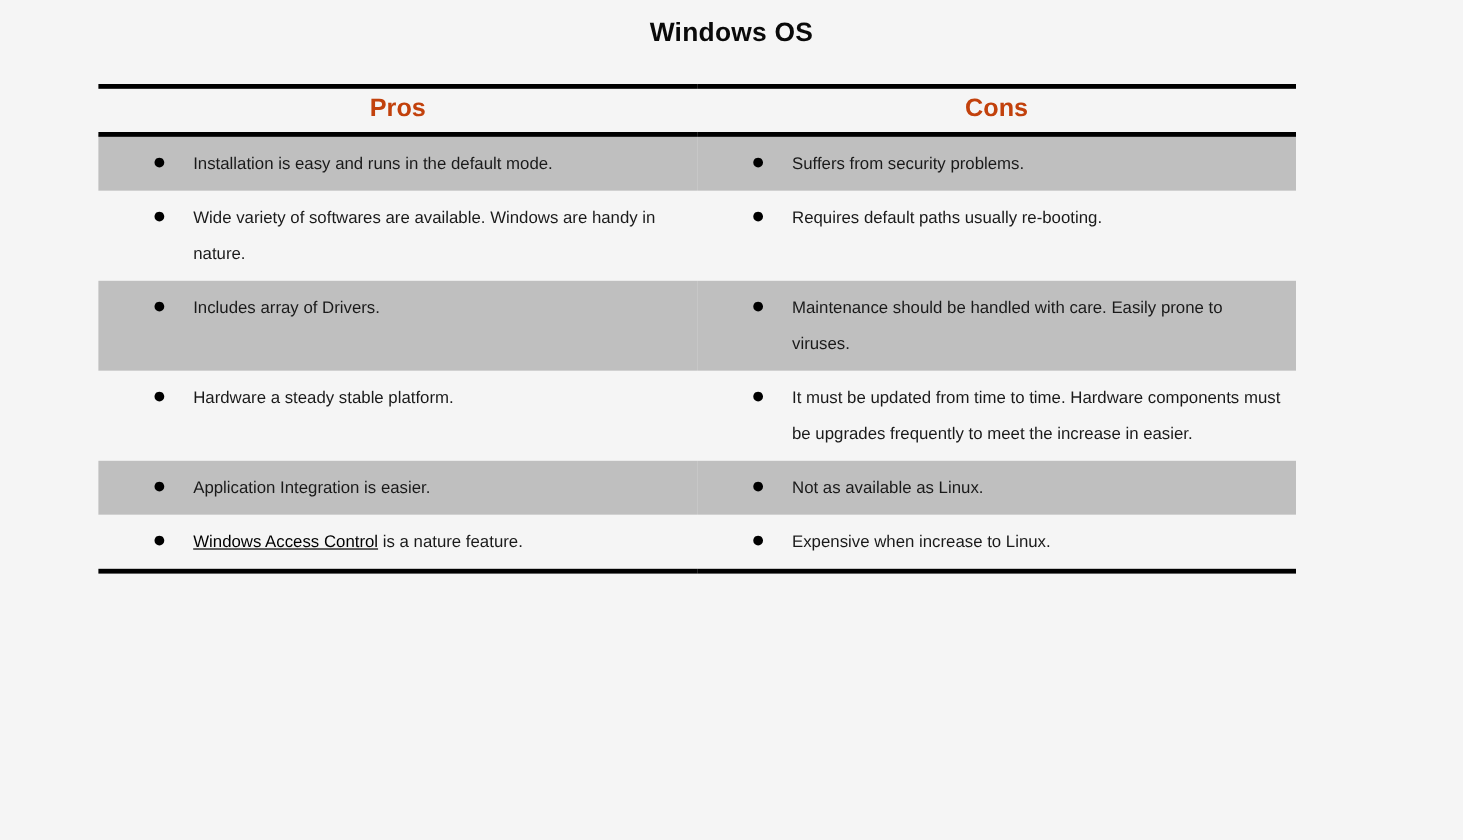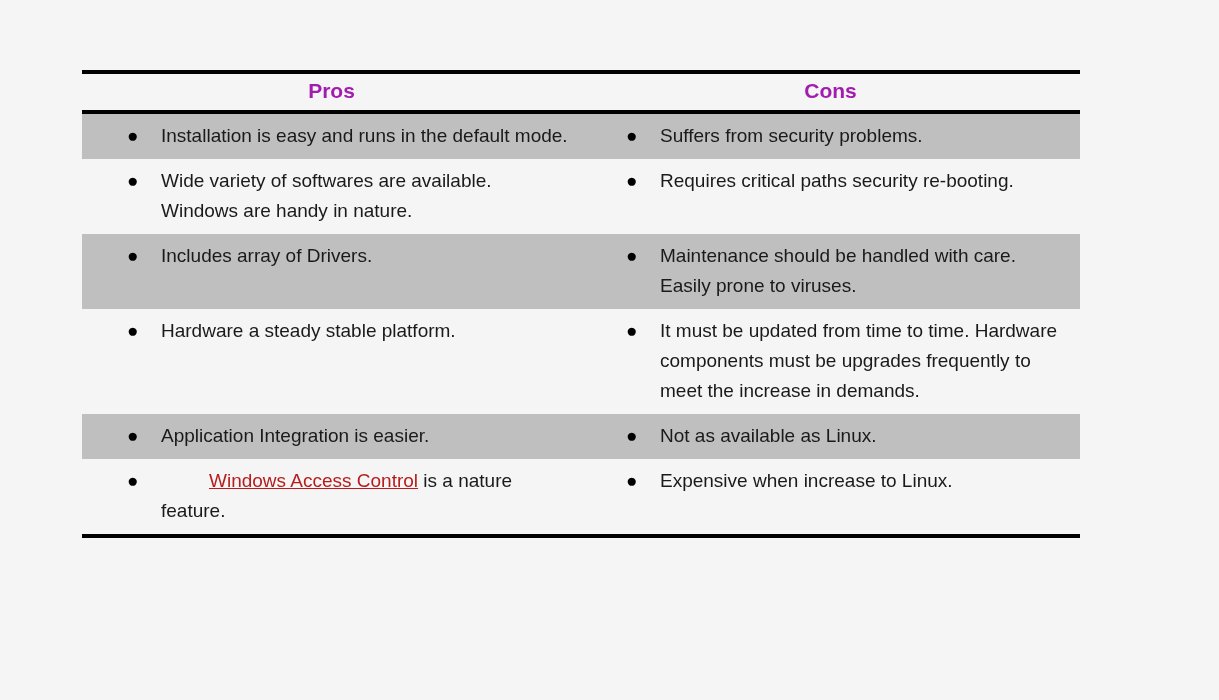--- a/index.html
+++ b/index.html
@@ -46,21 +46,21 @@
   table.prosconst col.col-cons { width: 499px; }
 
   table.prosconst thead th {
     border-top: 4px solid #000000;
     border-bottom: 4px solid #000000;
     font-size: 21px;
     font-weight: bold;
     text-align: center;
     padding: 5px 0 7px 0;
     background: #f5f5f5;
-    color: #a21caf;
+    color: #c2410c;
   }
 
   table.prosconst tbody td {
     vertical-align: top;
     padding: 0;
     border: none;
     background: #f5f5f5;
   }
   table.prosconst tbody tr.shaded td {
     background: #bfbfbf;
@@ -79,35 +79,35 @@
   }
   .bullet-dot {
     flex: 0 0 auto;
     width: 34px;
     font-size: 19px;
     line-height: 30px;
     color: #000000;
   }
   .bullet-text {
     flex: 1 1 auto;
-    font-size: 19px;
+    font-size: 14px;
     line-height: 30px;
     color: #1a1a1a;
     word-wrap: break-word;
   }
   .link-text {
-    color: #b91c1c;
-    margin-left: 48px;
+    color: #000000;
   }
 </style>
 </head>
 <body>
 
 <div class="page">
 
+  <div class="page-title">Windows OS</div>
 
   <div class="table-wrap">
     <table class="prosconst">
       <colgroup>
         <col class="col-pros">
         <col class="col-cons">
       </colgroup>
       <thead>
         <tr>
           <th>Pros</th>
@@ -134,21 +134,21 @@
         <tr>
           <td>
             <div class="bullet-line">
               <span class="bullet-dot">●</span>
               <span class="bullet-text">Wide variety of softwares are available. Windows are handy in nature.</span>
             </div>
           </td>
           <td>
             <div class="bullet-line">
               <span class="bullet-dot">●</span>
-              <span class="bullet-text">Requires critical paths security re-booting.</span>
+              <span class="bullet-text">Requires default paths usually re-booting.</span>
             </div>
           </td>
         </tr>
 
         <tr class="shaded">
           <td>
             <div class="bullet-line">
               <span class="bullet-dot">●</span>
               <span class="bullet-text">Includes array of Drivers.</span>
             </div>
@@ -164,21 +164,21 @@
         <tr>
           <td>
             <div class="bullet-line">
               <span class="bullet-dot">●</span>
               <span class="bullet-text">Hardware a steady stable platform.</span>
             </div>
           </td>
           <td>
             <div class="bullet-line">
               <span class="bullet-dot">●</span>
-              <span class="bullet-text">It must be updated from time to time. Hardware components must be upgrades frequently to meet the increase in demands.</span>
+              <span class="bullet-text">It must be updated from time to time. Hardware components must be upgrades frequently to meet the increase in easier.</span>
             </div>
           </td>
         </tr>
 
         <tr class="shaded">
           <td>
             <div class="bullet-line">
               <span class="bullet-dot">●</span>
               <span class="bullet-text">Application Integration is easier.</span>
             </div>

